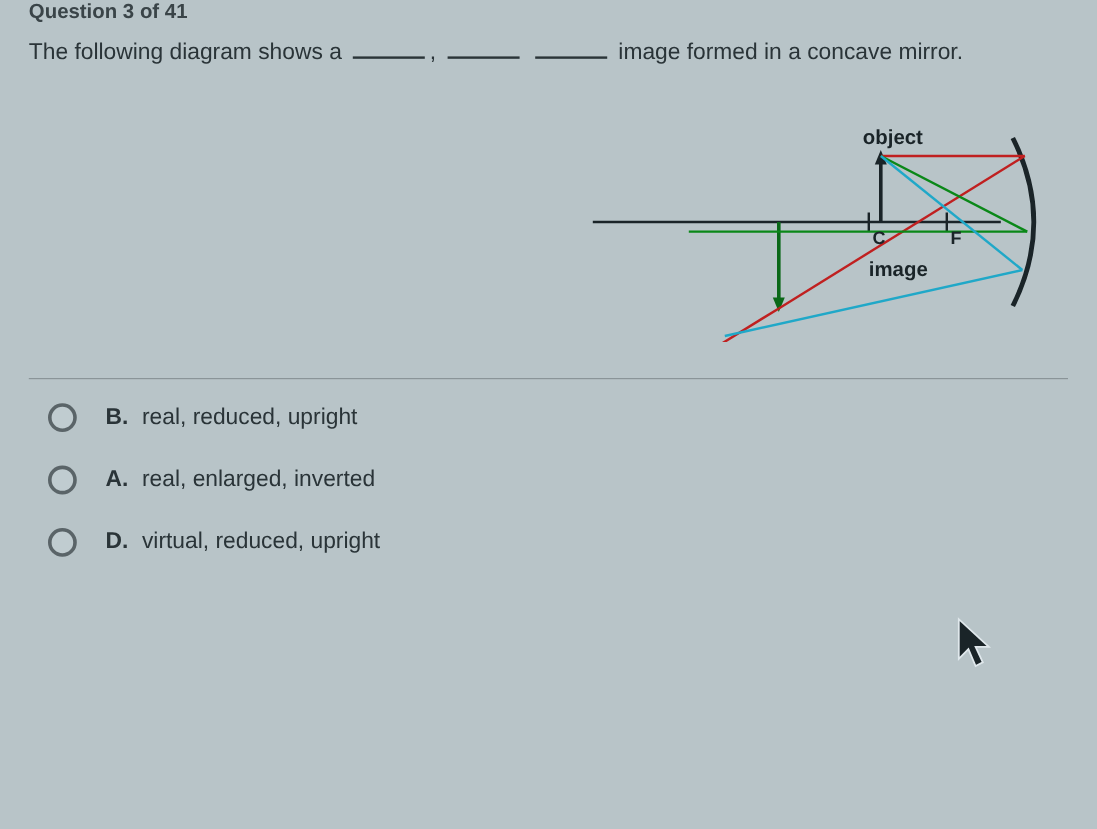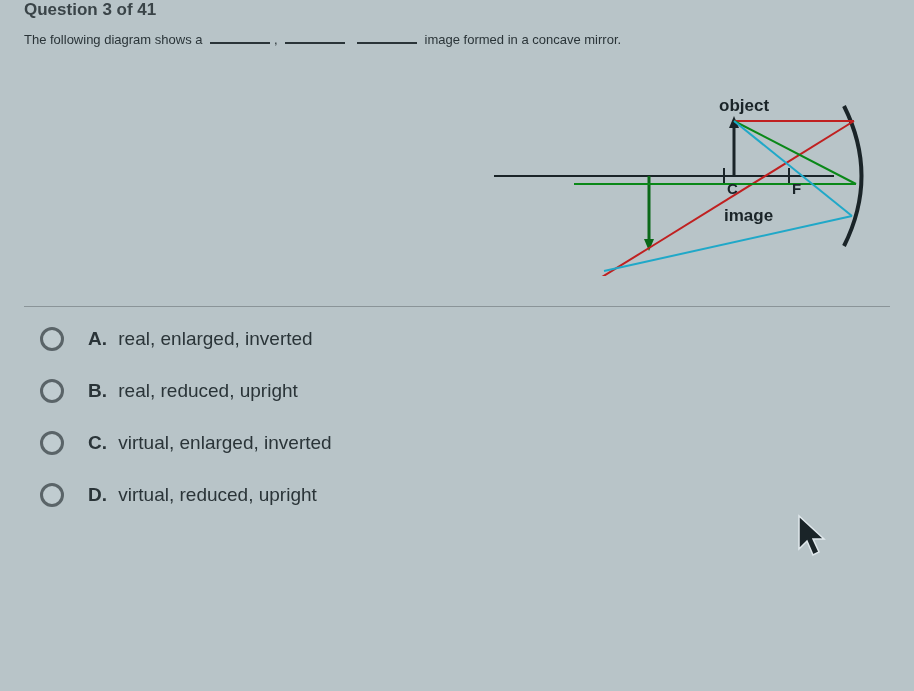--- a/index.html
+++ b/index.html
@@ -13,21 +13,21 @@
       overflow: hidden;
     }
     .header {
       padding: 0 24px;
       font-weight: bold;
       font-size: 17px;
       color: #3a4448;
     }
     .question-text {
       padding: 10px 24px 6px 24px;
-      font-size: 13px;
+      font-size: 19px;
       line-height: 1.5;
       color: #2a3438;
     }
     .blank {
       display: inline-block;
       border-bottom: 2px solid #2a3438;
       width: 60px;
       margin: 0 4px;
       vertical-align: baseline;
     }
@@ -123,36 +123,29 @@
     <text x="318" y="118" font-size="15" fill="#1a2428" font-weight="bold">F</text>
   </svg>
 </div>
 
 <div class="divider"></div>
 
 <div class="options">
   <div class="option">
     <div class="radio"></div>
     <div class="option-label">
-      <span class="option-letter">A.</span>
-      <span>real, enlarged, inverted</span>
-    </div>
-  </div>
-  <div class="option">
-    <div class="radio"></div>
-    <div class="option-label">
       <span class="option-letter">B.</span>
       <span>real, reduced, upright</span>
     </div>
   </div>
   <div class="option">
     <div class="radio"></div>
     <div class="option-label">
-      <span class="option-letter">C.</span>
-      <span>virtual, enlarged, inverted</span>
+      <span class="option-letter">A.</span>
+      <span>real, enlarged, inverted</span>
     </div>
   </div>
   <div class="option">
     <div class="radio"></div>
     <div class="option-label">
       <span class="option-letter">D.</span>
       <span>virtual, reduced, upright</span>
     </div>
   </div>
 </div>

